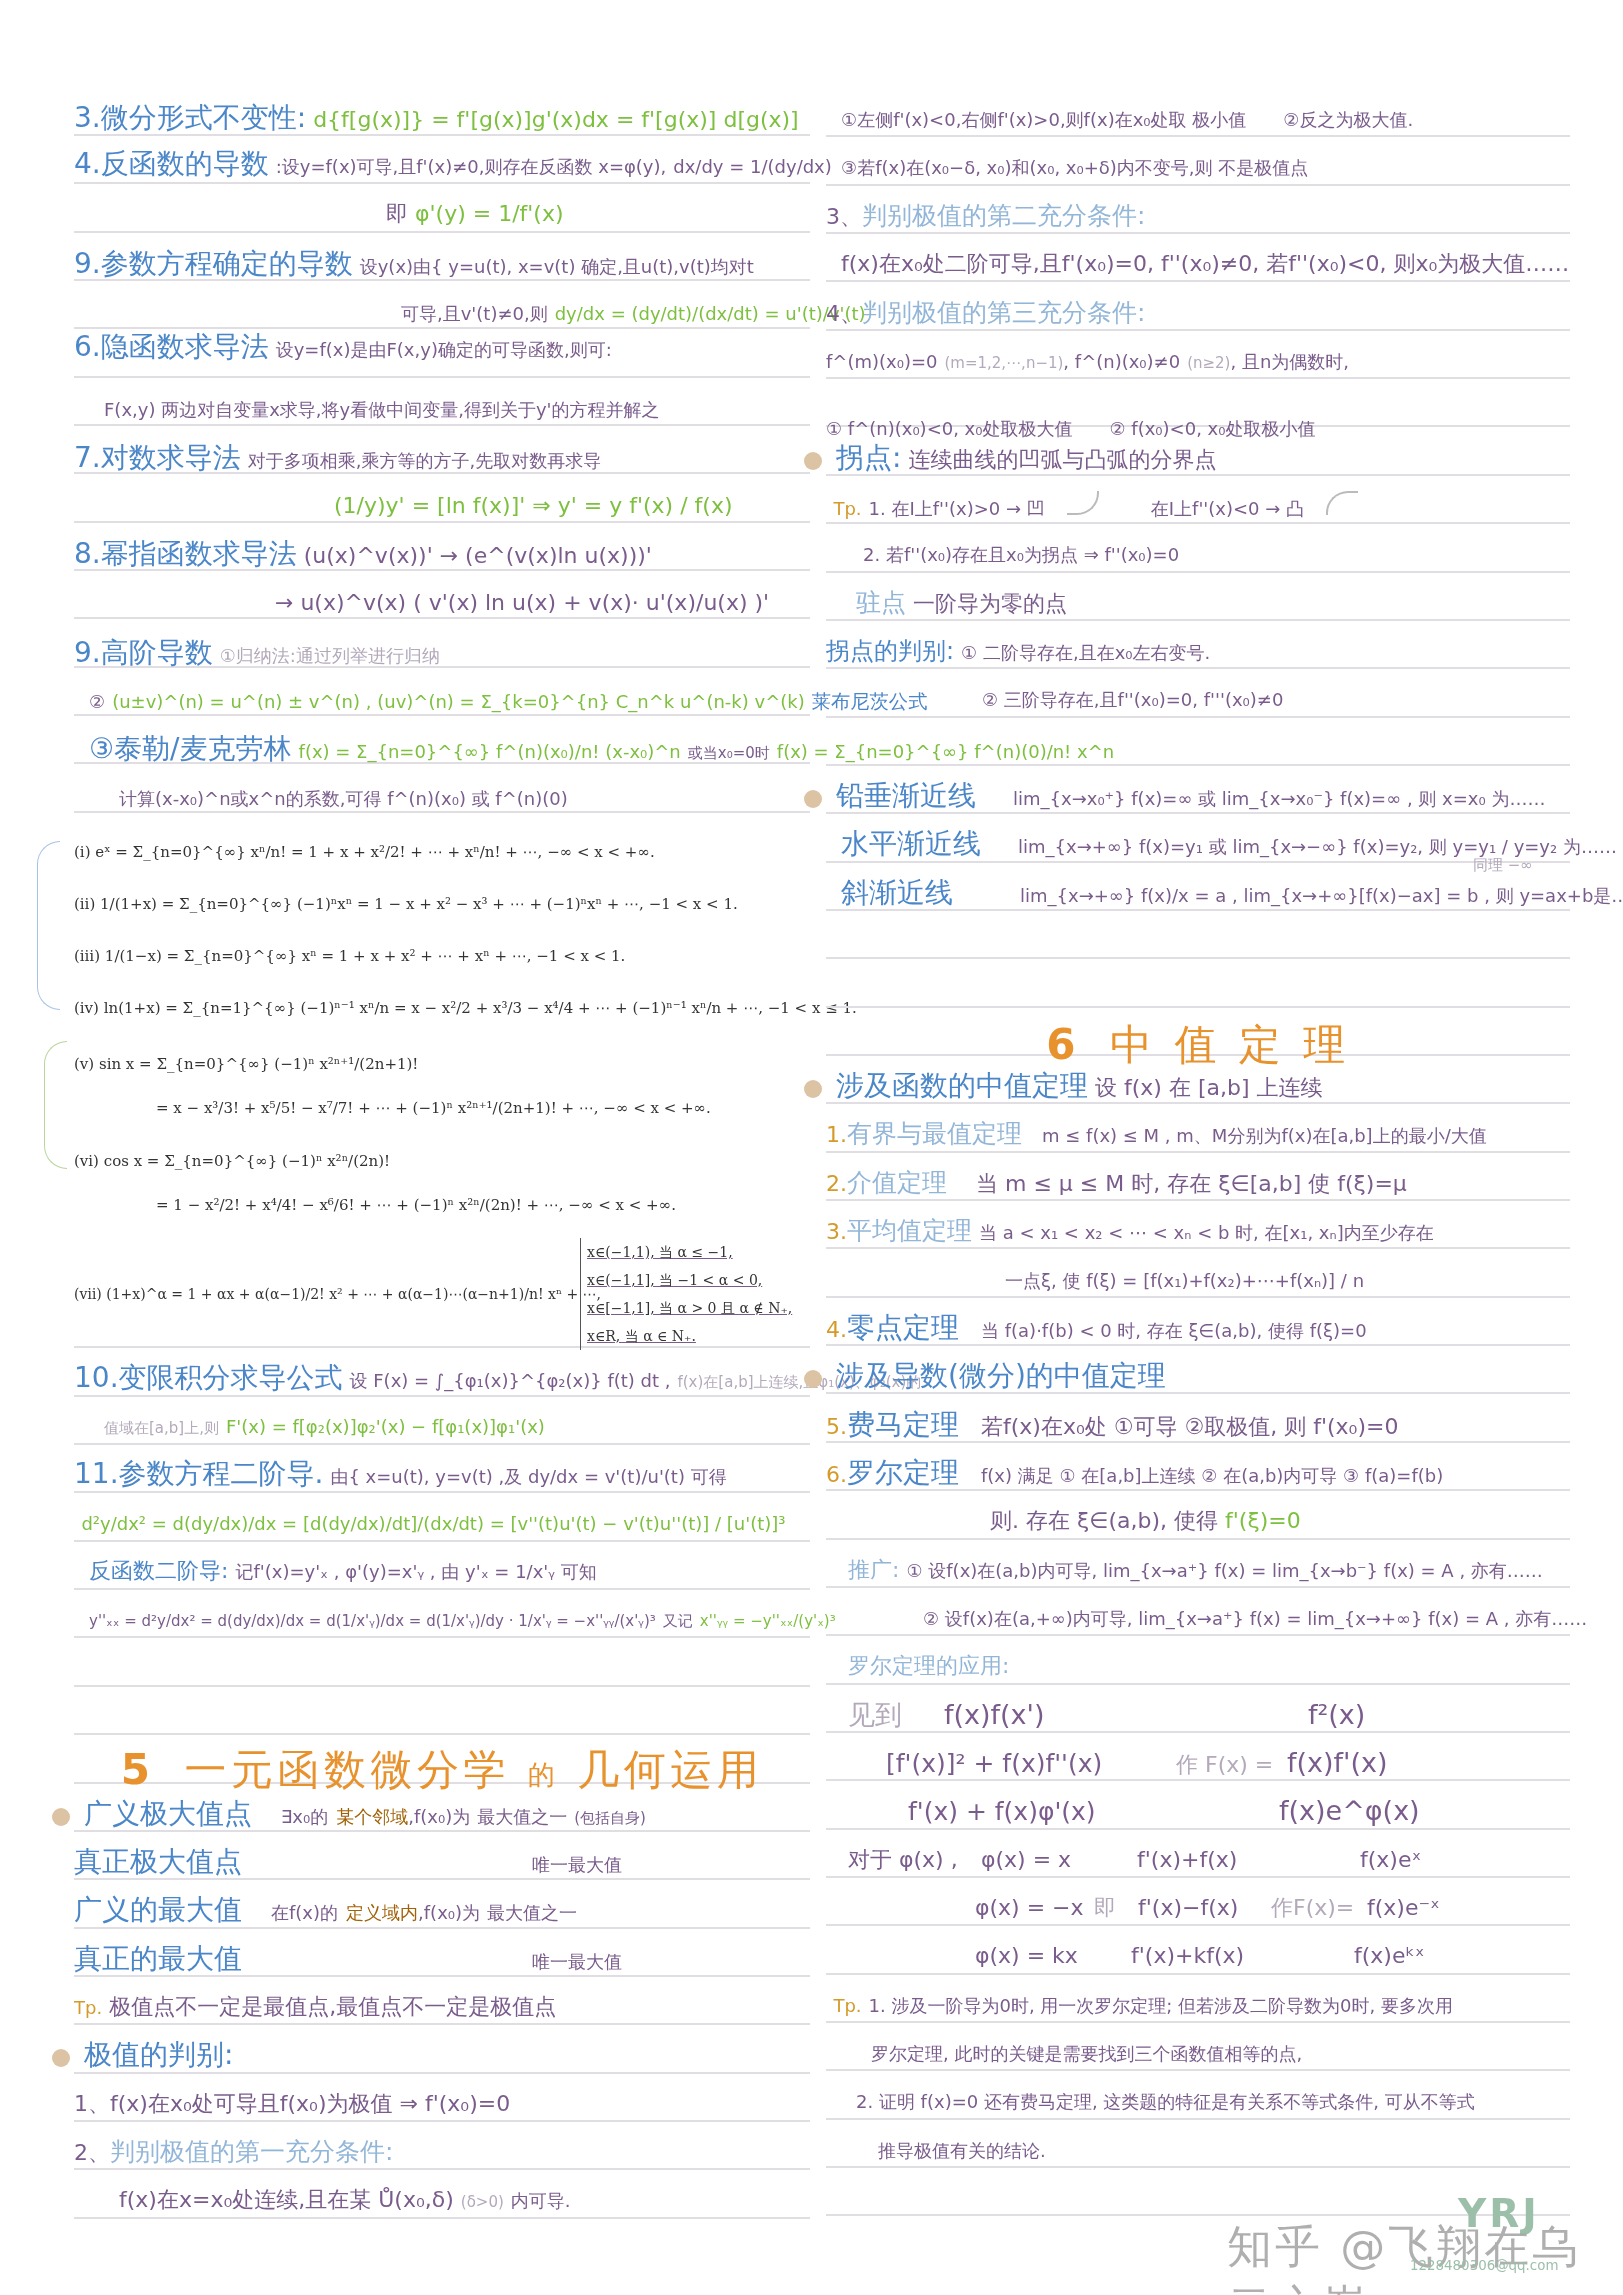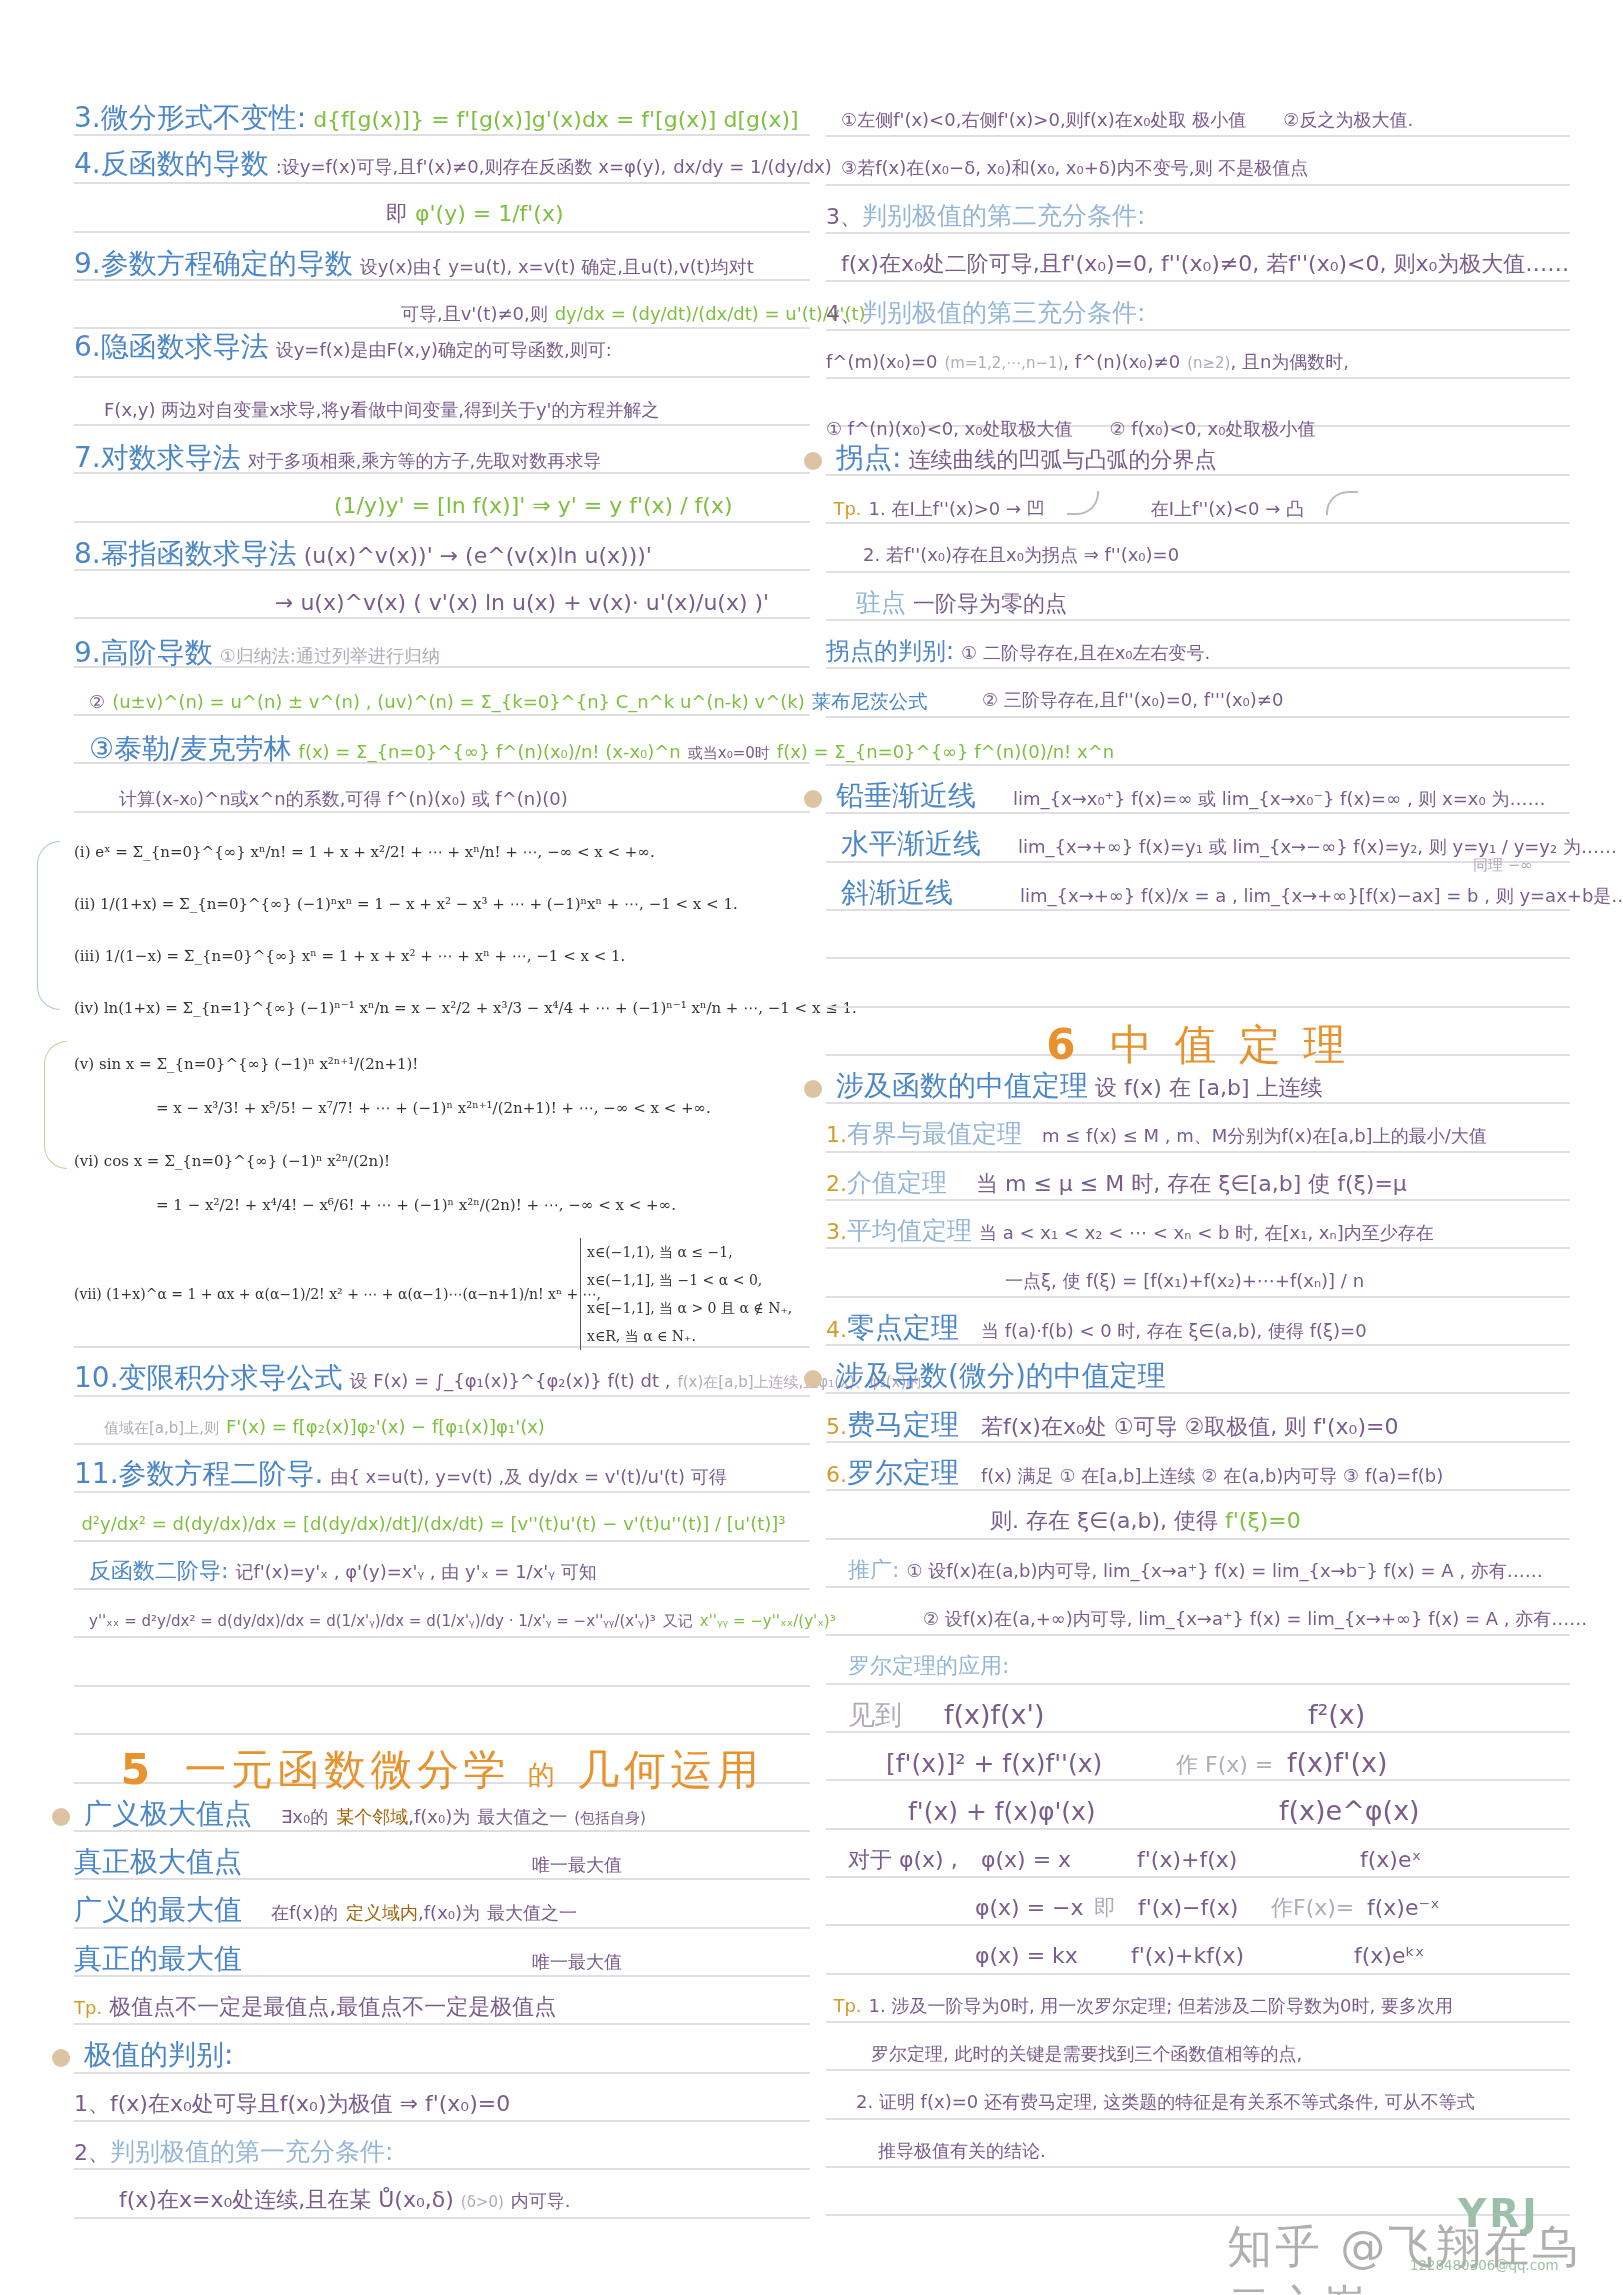--- a/index.html
+++ b/index.html
@@ -140,21 +140,21 @@
     <div class="curve" style="left:-30px; top:1041px; width:22px; height:126px; border-color:#b9d59a;"></div>
     <div class="line serif" style="top:837px">(ⅰ) eˣ = Σ_{n=0}^{∞} xⁿ/n! = 1 + x + x²/2! + ⋯ + xⁿ/n! + ⋯, −∞ &lt; x &lt; +∞.</div>
     <div class="line serif" style="top:889px">(ⅱ) 1/(1+x) = Σ_{n=0}^{∞} (−1)ⁿxⁿ = 1 − x + x² − x³ + ⋯ + (−1)ⁿxⁿ + ⋯, −1 &lt; x &lt; 1.</div>
     <div class="line serif" style="top:941px">(ⅲ) 1/(1−x) = Σ_{n=0}^{∞} xⁿ = 1 + x + x² + ⋯ + xⁿ + ⋯, −1 &lt; x &lt; 1.</div>
     <div class="line serif" style="top:993px">(ⅳ) ln(1+x) = Σ_{n=1}^{∞} (−1)ⁿ⁻¹ xⁿ/n = x − x²/2 + x³/3 − x⁴/4 + ⋯ + (−1)ⁿ⁻¹ xⁿ/n + ⋯, −1 &lt; x ≤ 1.</div>
     <div class="line serif" style="top:1049px">(ⅴ) sin x = Σ_{n=0}^{∞} (−1)ⁿ x²ⁿ⁺¹/(2n+1)!</div>
     <div class="line serif" style="top:1093px; padding-left:82px">= x − x³/3! + x⁵/5! − x⁷/7! + ⋯ + (−1)ⁿ x²ⁿ⁺¹/(2n+1)! + ⋯, −∞ &lt; x &lt; +∞.</div>
     <div class="line serif" style="top:1146px">(ⅵ) cos x = Σ_{n=0}^{∞} (−1)ⁿ x²ⁿ/(2n)!</div>
     <div class="line serif" style="top:1190px; padding-left:82px">= 1 − x²/2! + x⁴/4! − x⁶/6! + ⋯ + (−1)ⁿ x²ⁿ/(2n)! + ⋯, −∞ &lt; x &lt; +∞.</div>
     <div class="line serif" style="top:1279px; font-size:14px">(ⅶ) (1+x)^α = 1 + αx + α(α−1)/2! x² + ⋯ + α(α−1)⋯(α−n+1)/n! xⁿ + ⋯,</div>
-    <div style="position:absolute; left:506px; top:1238px; border-left:1.5px solid #555; padding-left:6px;">
+    <div style="position:absolute; left:506px; top:1238px; border-left:1.5px solid #555; padding-left:6px;text-decoration:underline;">
       <div class="serif" style="line-height:28px; font-size:14px">x∈(−1,1),  当 α ≤ −1,</div>
       <div class="serif" style="line-height:28px; font-size:14px">x∈(−1,1],  当 −1 &lt; α &lt; 0,</div>
       <div class="serif" style="line-height:28px; font-size:14px">x∈[−1,1],  当 α &gt; 0 且 α ∉ N₊,</div>
       <div class="serif" style="line-height:28px; font-size:14px">x∈R,        当 α ∈ N₊.</div>
     </div>
 
     <div class="line" style="top:1363px">
       <span class="h-blue">10.变限积分求导公式</span>
       <span class="purple small">设 F(x) = ∫_{φ₁(x)}^{φ₂(x)} f(t) dt ,</span>
       <span class="grey tiny">f(x)在[a,b]上连续,且φ₁(x)、φ₂(x)的</span>

